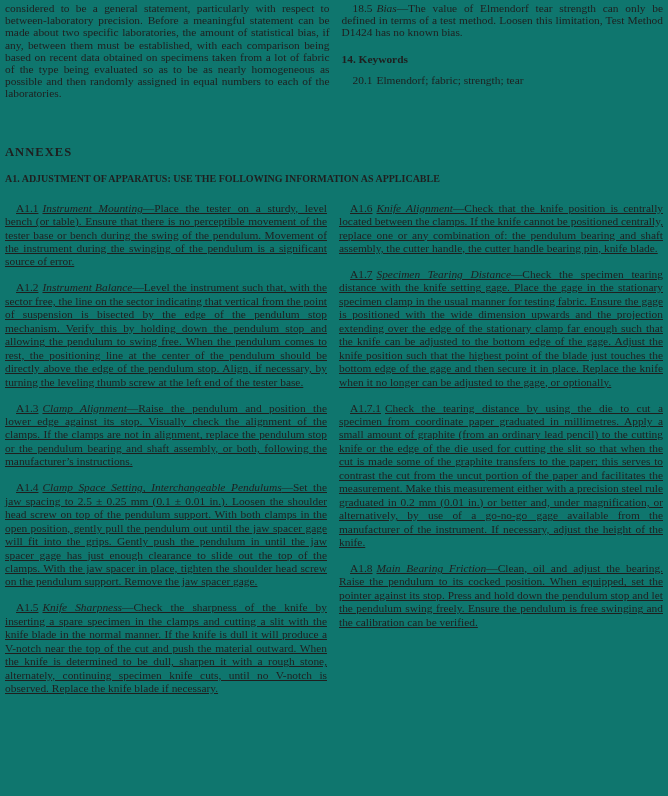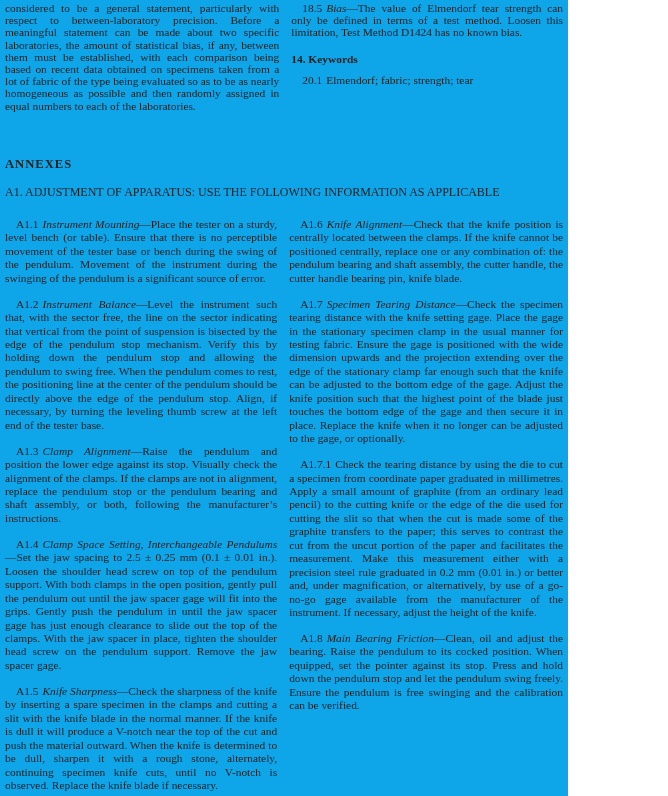--- a/index.html
+++ b/index.html
@@ -2,25 +2,25 @@
 <html><head>
 <meta charset="utf-8">
 <style>
   html, body {
     margin: 0;
     padding: 0;
     background: #ffffff;
   }
   .page {
     position: relative;
-    width: 568px;
+    width: 668px;
     height: 796px;
     box-sizing: border-box;
     padding: 2px 5px 0 5px;
-    background: #0ea5e9;
+    background: #0f766e;
     color: #1f1f1f;
     font-family: "Liberation Serif", serif;
     overflow: hidden;
   }
   
   .top-section {
     display: flex;
     gap: 12px;
   }
   .top-col-left  { width: 327px; }
@@ -47,28 +47,29 @@
     font-size: 12.6px;
     letter-spacing: 1px;
   }
   .annex-sub {
     margin-top: 14px;
     font-weight: bold;
     font-size: 11.6px;
   }
   .annex-head {
     margin-top: 13px;
-    font-weight: normal;
-    font-size: 12px;
+    font-weight: bold;
+    font-size: 10px;
   }
   
   .annex-body {
     display: flex;
     gap: 12px;
     margin-top: 18px;
+    text-decoration: underline;
   }
   .annex-col-left  { width: 322px; }
   .annex-col-right { width: 324px; }
   .sec {
     margin: 12.5px 0 0 0;
     font-size: 11.4px;
     line-height: 13.45px;
     text-align: justify;
     text-indent: 11px;
   }

